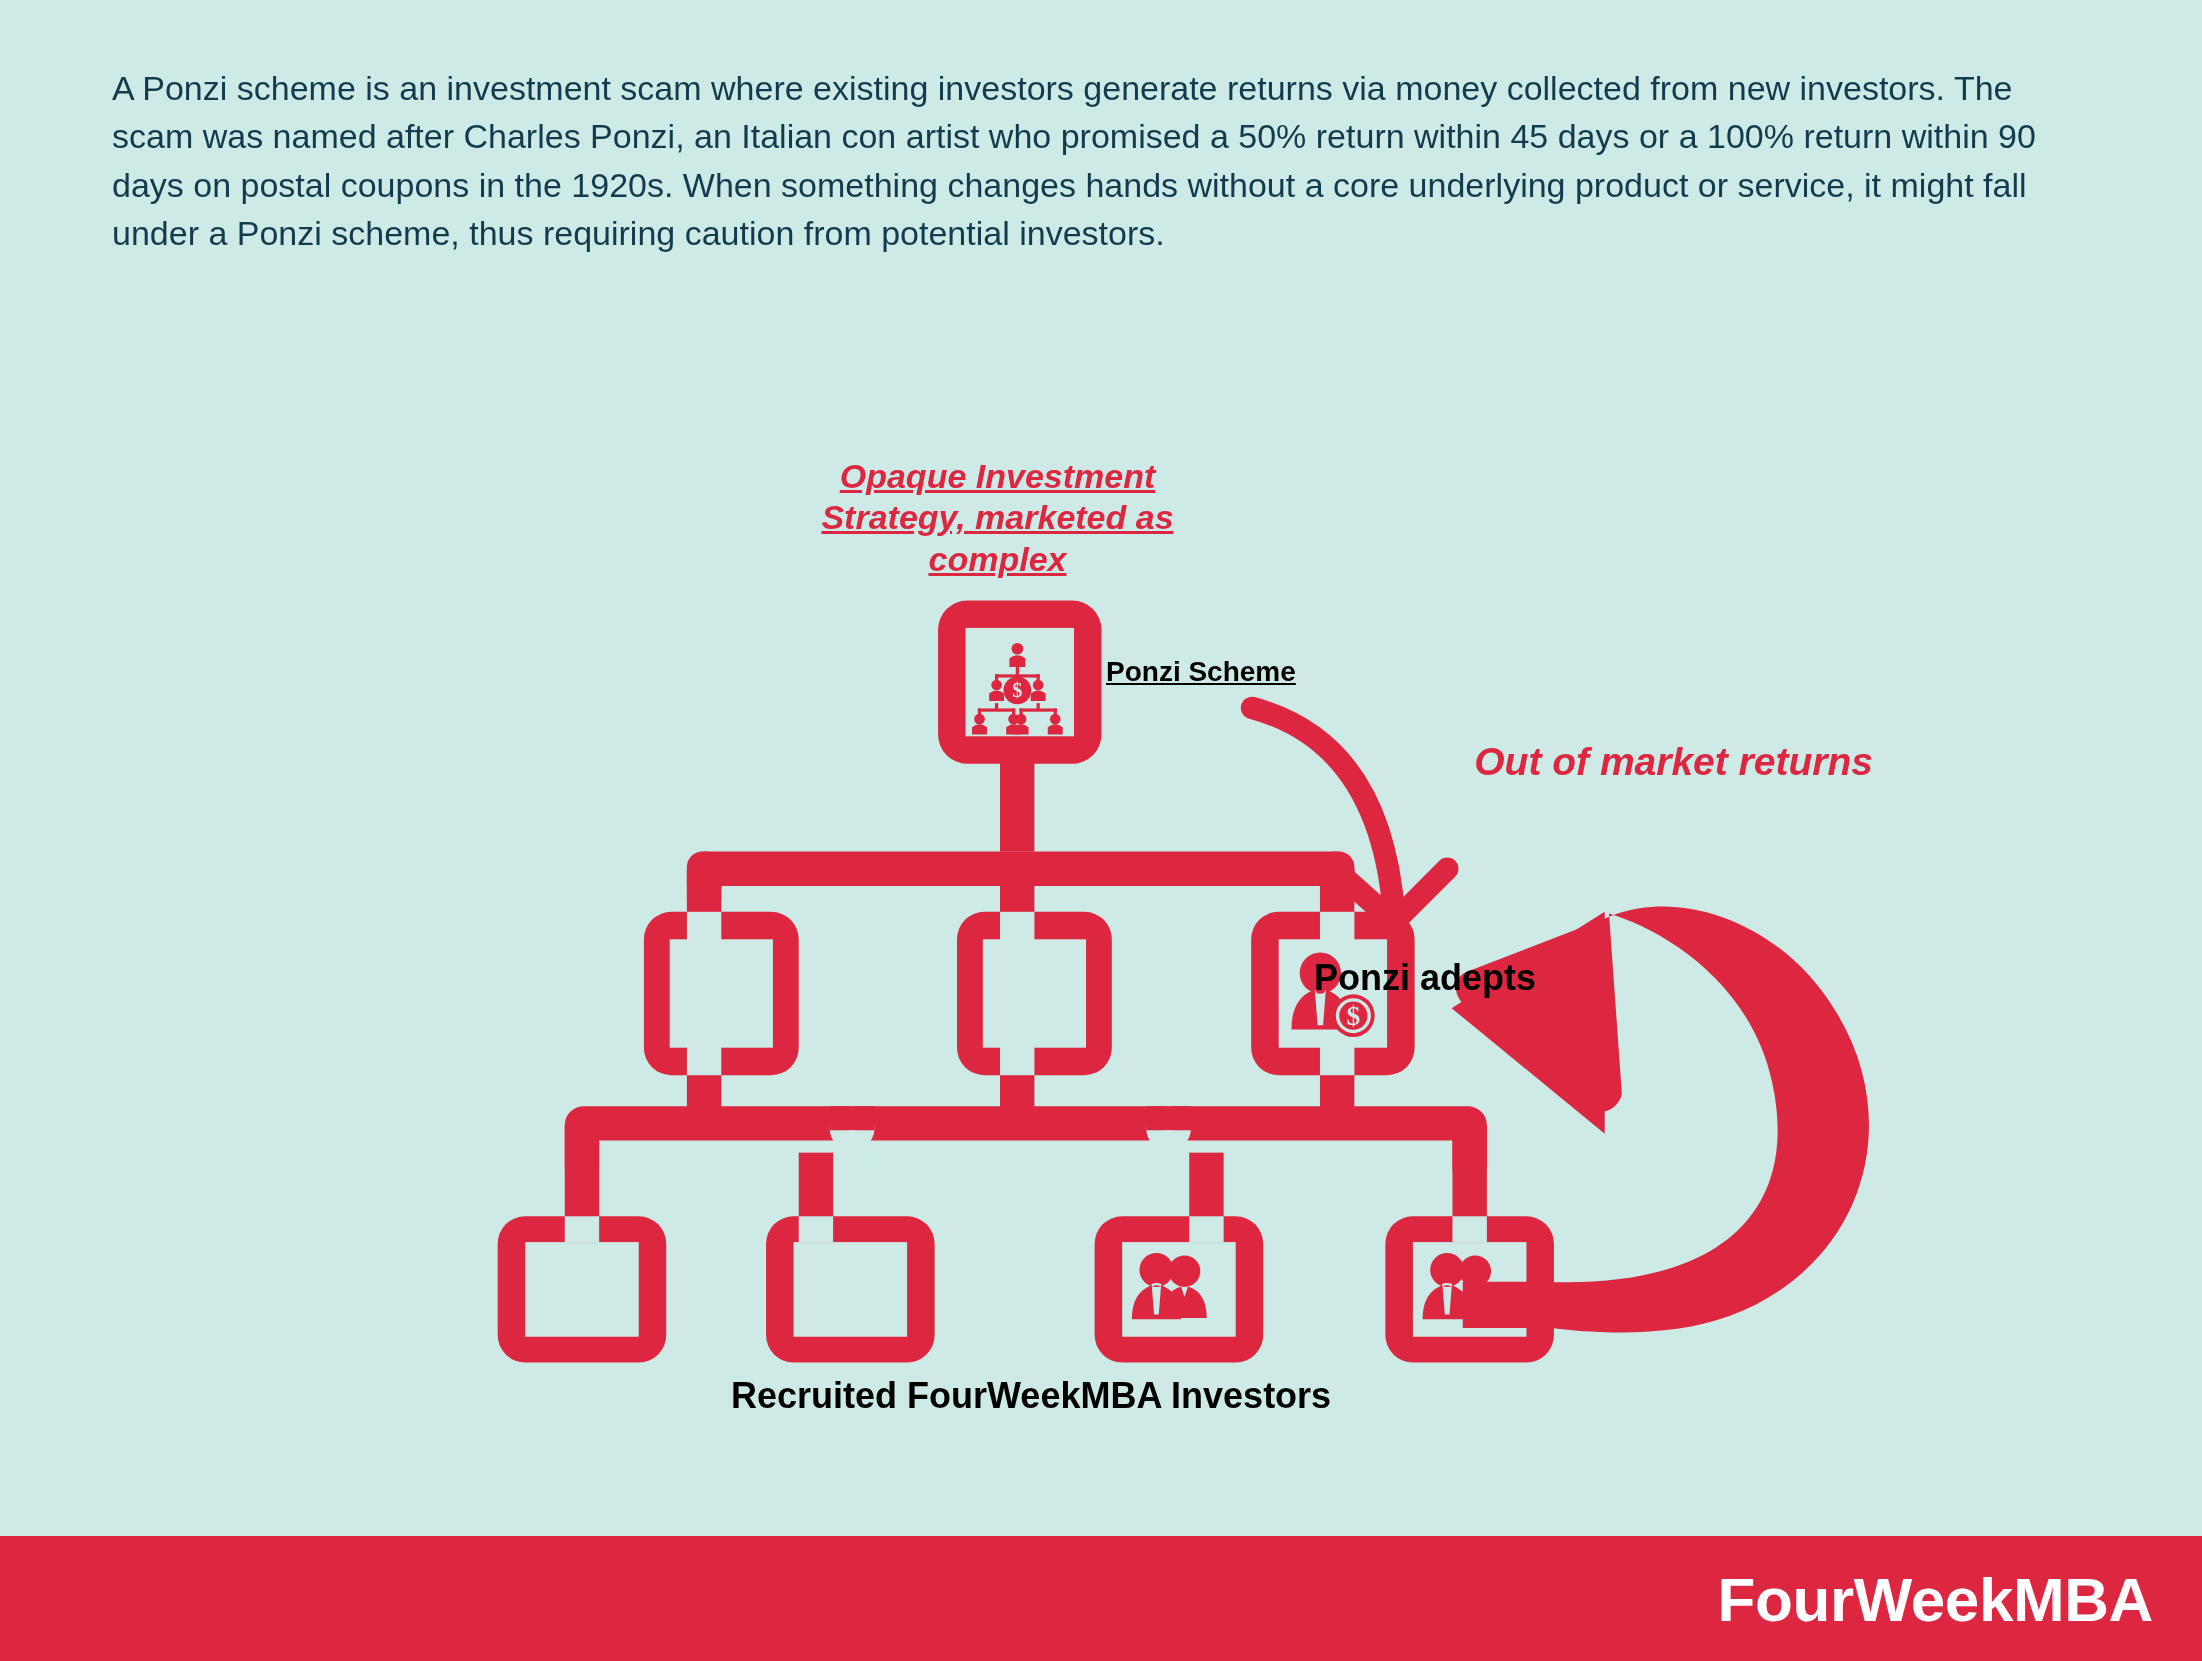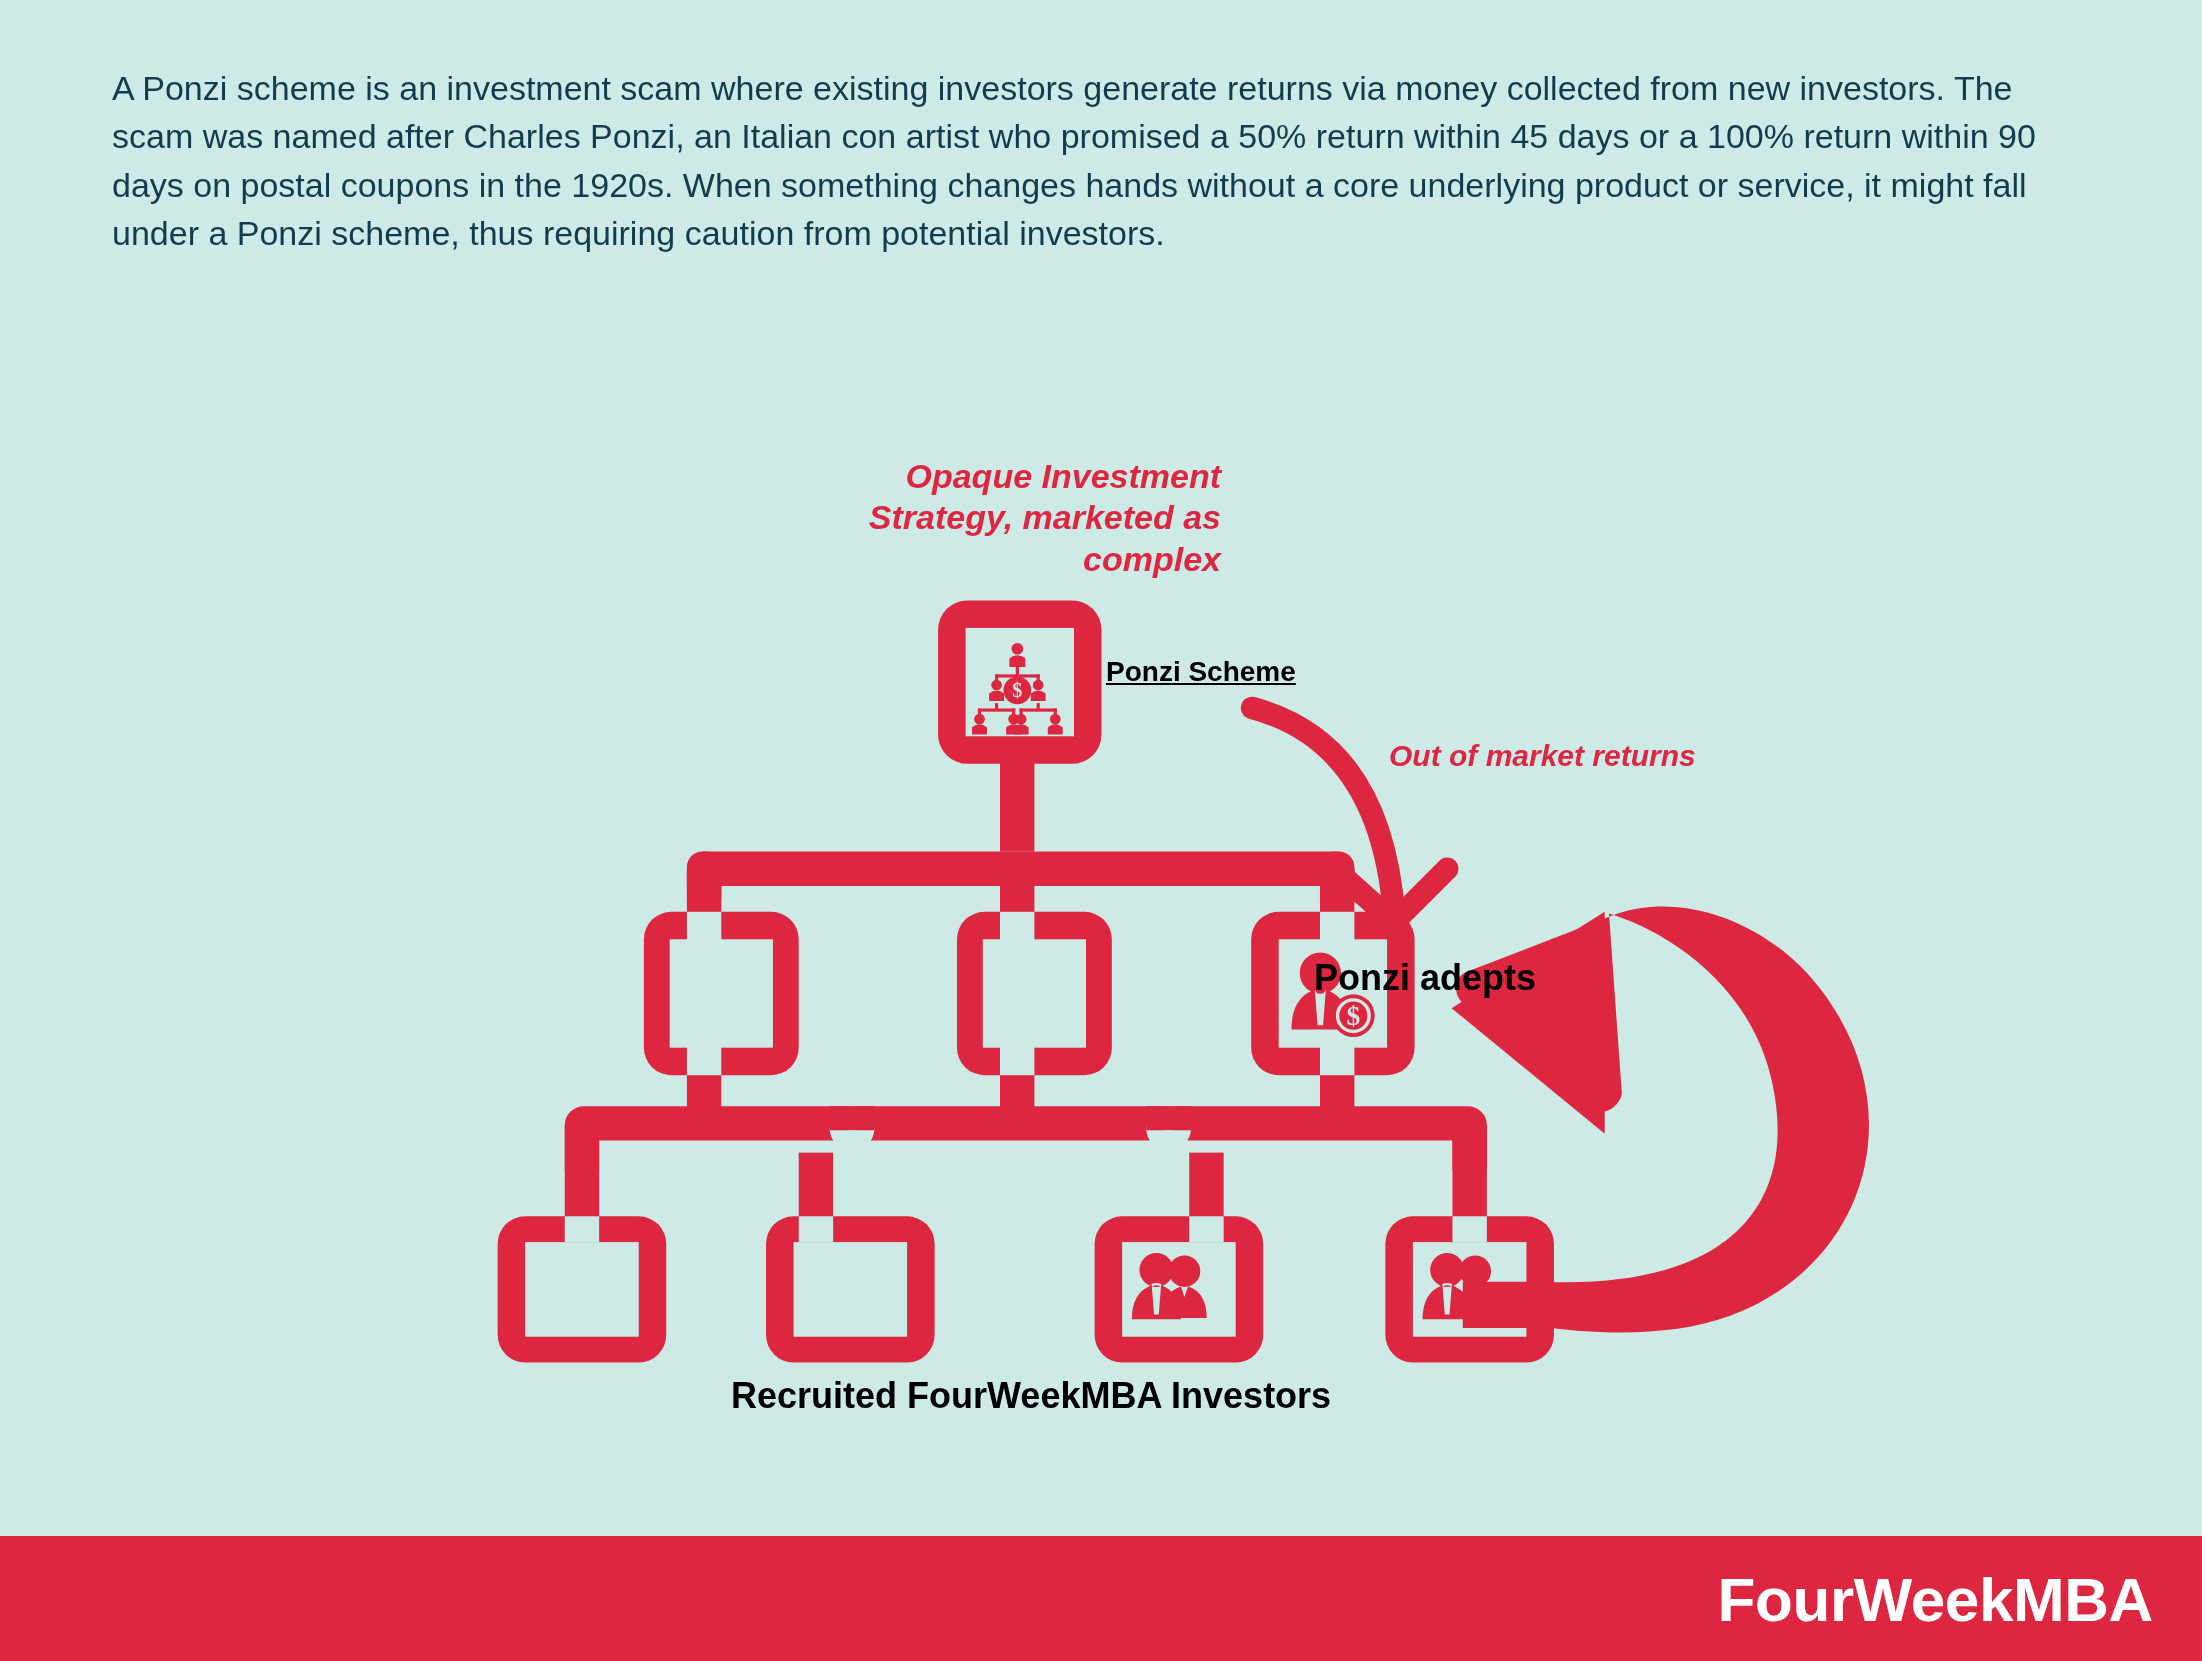--- a/index.html
+++ b/index.html
@@ -37,25 +37,25 @@
   
   .callout {
     position:absolute;
     color:#dd2740;
     font-weight:bold;
     font-style:italic;
     line-height:1.22;
   }
   #callout-opaque {
     left:774px; top:456px; width:447px;
-    text-align:right; font-size:34px;
+    text-align:center; font-size:34px;text-decoration:underline;
   }
   #callout-returns {
-    left:1389px; top:738px; width:447px;
-    font-size:30px; white-space:nowrap;
+    left:1426px; top:738px; width:447px;
+    font-size:39px; white-space:nowrap;text-align:right;
   }
   #callout-liquidate {
     left:1803px; top:1123px; width:387px;
     font-size:29px; text-align:center; line-height:1.24;
   }
 
   
   .node-label {
     position:absolute;
     color:#000;

